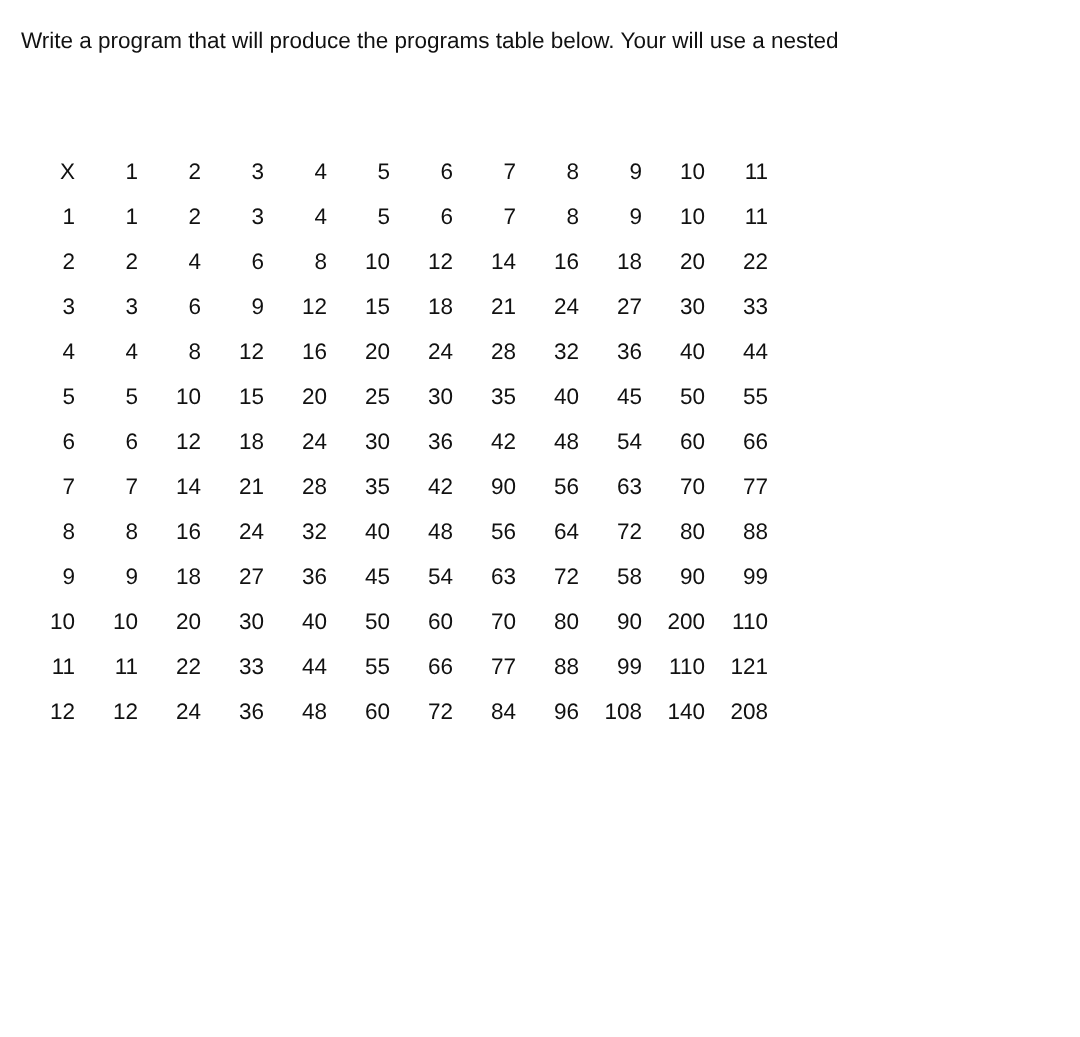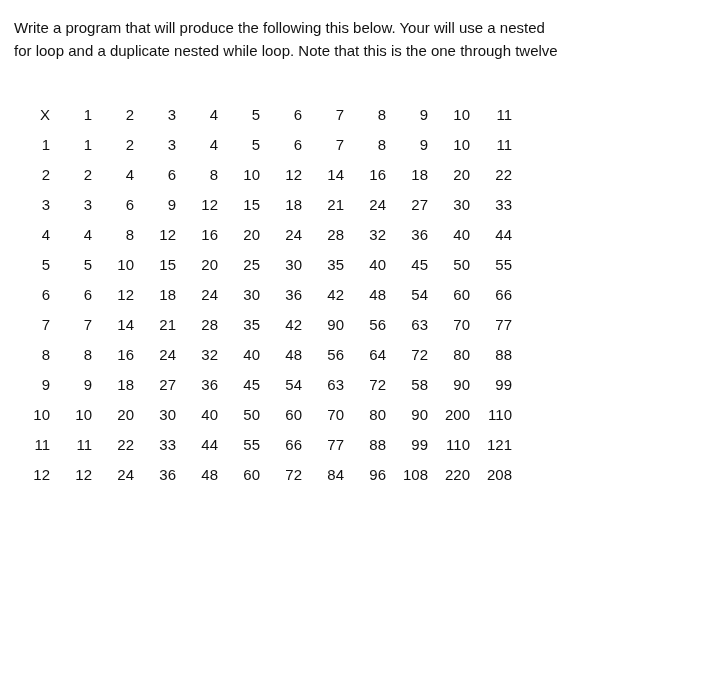--- a/index.html
+++ b/index.html
@@ -32,22 +32,22 @@
     }
     td:first-child {
       min-width: 36px;
     }
   </style>
 </head>
 <body>
 
 <div>
   <p class="description">
-    <span>Write a program that will produce the following this below.  Your will use a nested</span><br>
-    <span>for loop and a duplicate nested while loop.  Note that this is the one through twelve</span><br>
+    <span>Write a program that will produce the programs table below.  Your will use a nested</span><br>
+    <br>
     <br>
   </p>
 </div>
 
 <div class="table-section">
   <table>
     <thead>
       <tr id="header-row">
           <td>X</td>
           <td>1</td>
@@ -222,18 +222,18 @@
           <td>12</td>
           <td>12</td>
           <td>24</td>
           <td>36</td>
           <td>48</td>
           <td>60</td>
           <td>72</td>
           <td>84</td>
           <td>96</td>
           <td>108</td>
-          <td>220</td>
+          <td>140</td>
           <td>208</td>
         </tr>
       </tbody>
   </table>
 </div>
 
 </body></html>

